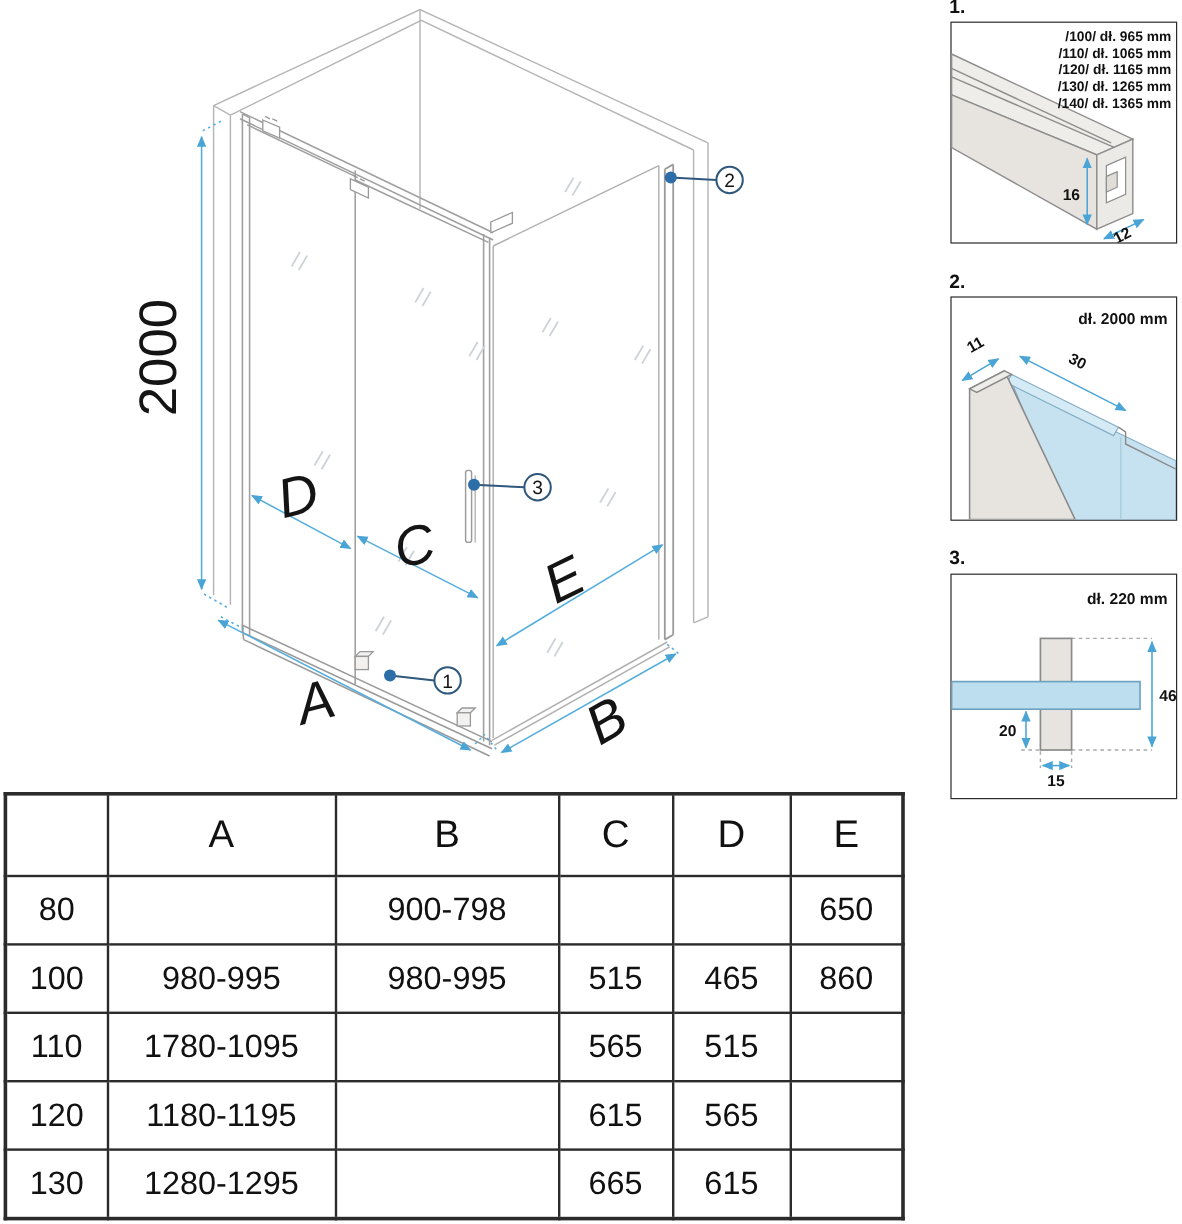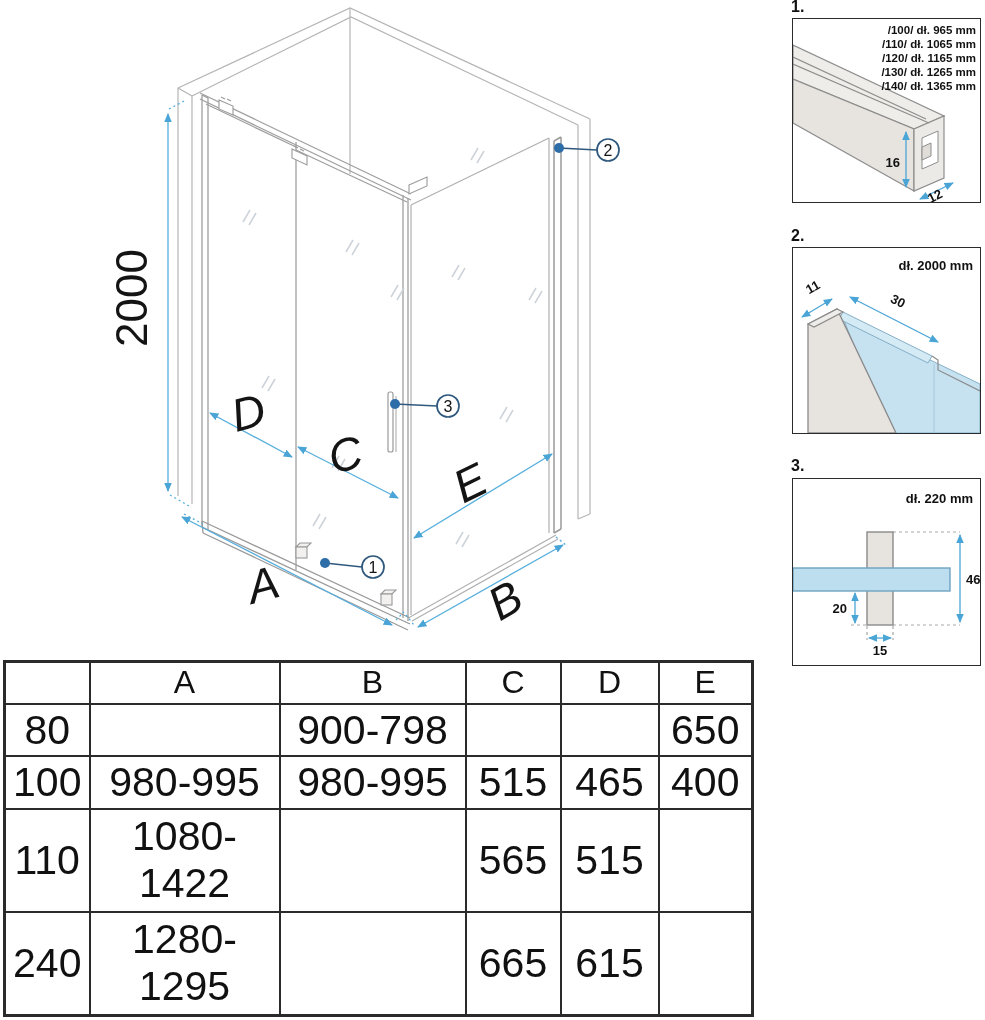--- a/index.html
+++ b/index.html
@@ -11,21 +11,21 @@
   svg text{font-family:"Liberation Sans",sans-serif;}
   .big-letter{font-size:46px;font-style:italic;fill:#141414;}
   .dim2000{font-size:44px;fill:#141414;}
   .callout-num{font-size:16px;fill:#141414;}
   .ptitle{font-size:13px;font-weight:700;fill:#111;}
   .dimnum{font-size:13px;font-weight:600;fill:#111;}
   .sizes{font-size:11.5px;font-weight:600;fill:#111;}
   table.spec{border-collapse:collapse;table-layout:fixed;width:748px;height:357px;
              border:3px solid #2b2b2b;}
   table.spec th,table.spec td{border:2px solid #2b2b2b;text-align:center;vertical-align:middle;
-             padding:0;font-weight:normal;font-size:41px;color:#111;}
+             padding:0;font-weight:normal;font-size:27px;color:#111;}
   table.spec th{font-size:32px;}
 </style>
 </head>
 <body>
 
 <div class="page">
 
   <svg class="abs" style="left:0;top:0" width="790" height="660" viewBox="0 0 790 660">
     <defs>
       <marker id="ar-m" viewBox="0 0 10 10" refX="8.5" refY="5" markerWidth="7.5" markerHeight="7.5" orient="auto-start-reverse">
@@ -310,32 +310,40 @@
         <td></td>
         <td></td>
         <td>650</td>
       </tr>
       <tr>
         <td>100</td>
         <td>980-995</td>
         <td>980-995</td>
         <td>515</td>
         <td>465</td>
-        <td>400</td>
+        <td>860</td>
       </tr>
       <tr>
         <td>110</td>
-        <td>1080-1422</td>
+        <td>1780-1095</td>
         <td></td>
         <td>565</td>
         <td>515</td>
         <td></td>
       </tr>
       <tr>
-        <td>240</td>
+        <td>120</td>
+        <td>1180-1195</td>
+        <td></td>
+        <td>615</td>
+        <td>565</td>
+        <td></td>
+      </tr>
+      <tr>
+        <td>130</td>
         <td>1280-1295</td>
         <td></td>
         <td>665</td>
         <td>615</td>
         <td></td>
       </tr>
     </tbody>
       </table>
   </div>
 

